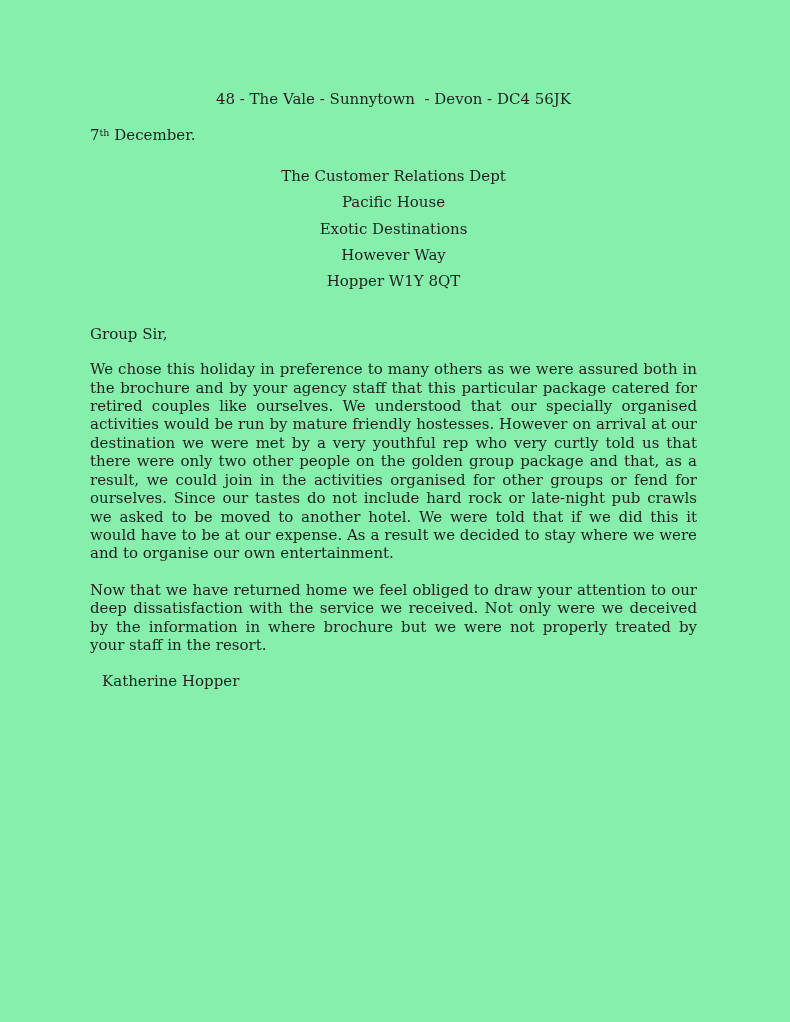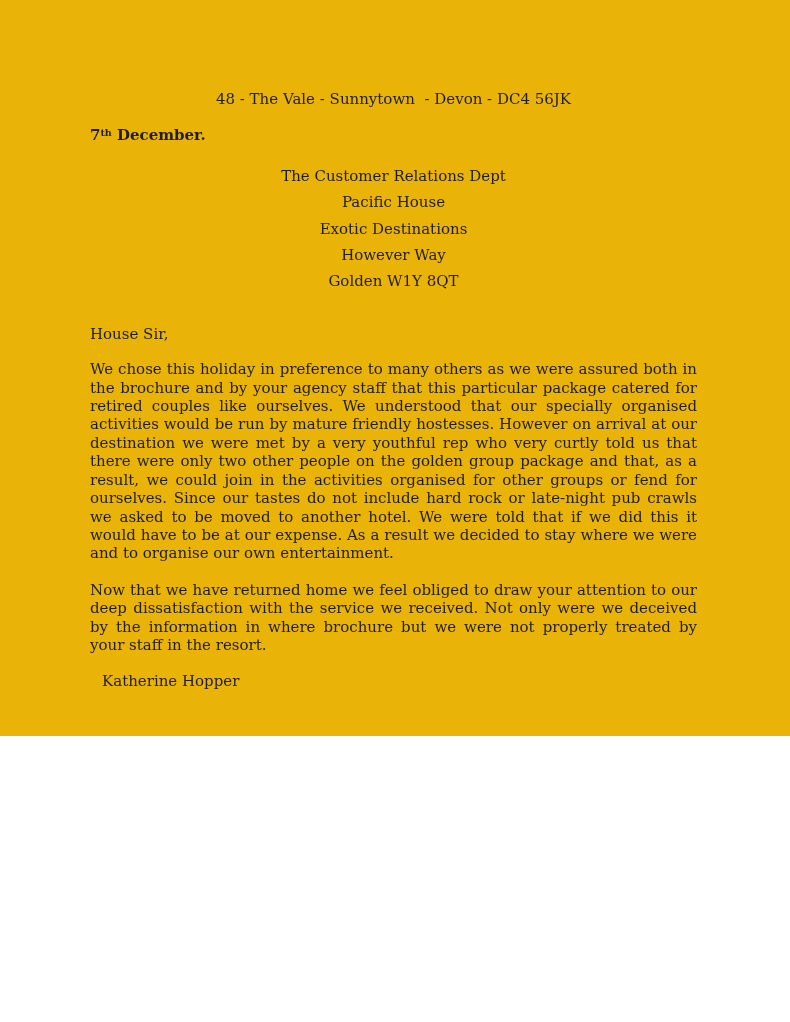--- a/index.html
+++ b/index.html
@@ -10,34 +10,33 @@
   body {
     width: 790px;
     height: 1022px;
     overflow: hidden;
     font-family: "DejaVu Serif", serif;
     color: #1f1f1f;
   }
   .page {
     box-sizing: border-box;
     width: 790px;
-    height: 736px;
+    height: 1022px;
     padding: 90px 93px 8px 90px;
     font-size: 15px;
     line-height: 18.4px;
-    background: #eab308;
+    background: #86efac;
   }
   .sender-line {
     text-align: center;
     white-space: pre-wrap;
     margin: 0 0 18px 0;
   }
   .date-line {
     margin: 0 0 22px 0;
-    font-weight: bold;
   }
   .ordinal {
     font-size: 9.5px;
     line-height: 0;
     vertical-align: 4.5px;
   }
   .recipient-block {
     margin: 0 0 34px 0;
   }
   .addr-line {
@@ -65,24 +64,24 @@
 
   <div class="sender-line">48 - The Vale - Sunnytown  - Devon - DC4 56JK</div>
 
   <div class="date-line"><span>7</span><span class="ordinal">th</span><span> December.</span></div>
 
   <div class="recipient-block">
     <div class="addr-line">The Customer Relations Dept</div>
     <div class="addr-line">Pacific House</div>
     <div class="addr-line">Exotic Destinations</div>
     <div class="addr-line">However Way</div>
-    <div class="addr-line">Golden W1Y 8QT</div>
+    <div class="addr-line">Hopper W1Y 8QT</div>
   </div>
 
-  <div class="salutation">House Sir,</div>
+  <div class="salutation">Group Sir,</div>
 
 
   <div class="para">We chose this holiday in preference to many others as we were assured both in the brochure and by your agency staff that this particular package catered for retired couples like ourselves.  We understood that our specially organised activities would be run by mature friendly hostesses.  However on arrival at our destination we were met by a very youthful rep who very curtly told us that there were only two other people on the golden group package and that, as a result, we could join in the activities organised for other groups or fend for ourselves.  Since our tastes do not include hard rock or late-night pub crawls we asked to be moved to another hotel. We were told that if we did this it would have to be at our expense. As a result we decided to stay where we were and to organise our own entertainment.</div>
 
   <div class="para">Now that we have returned home we feel obliged to draw your attention to our deep dissatisfaction with the service we received. Not only were we deceived by the information in where brochure but we were not properly treated by your staff in the resort.</div>
 
 
 
   <div class="signature">Katherine Hopper</div>
 

